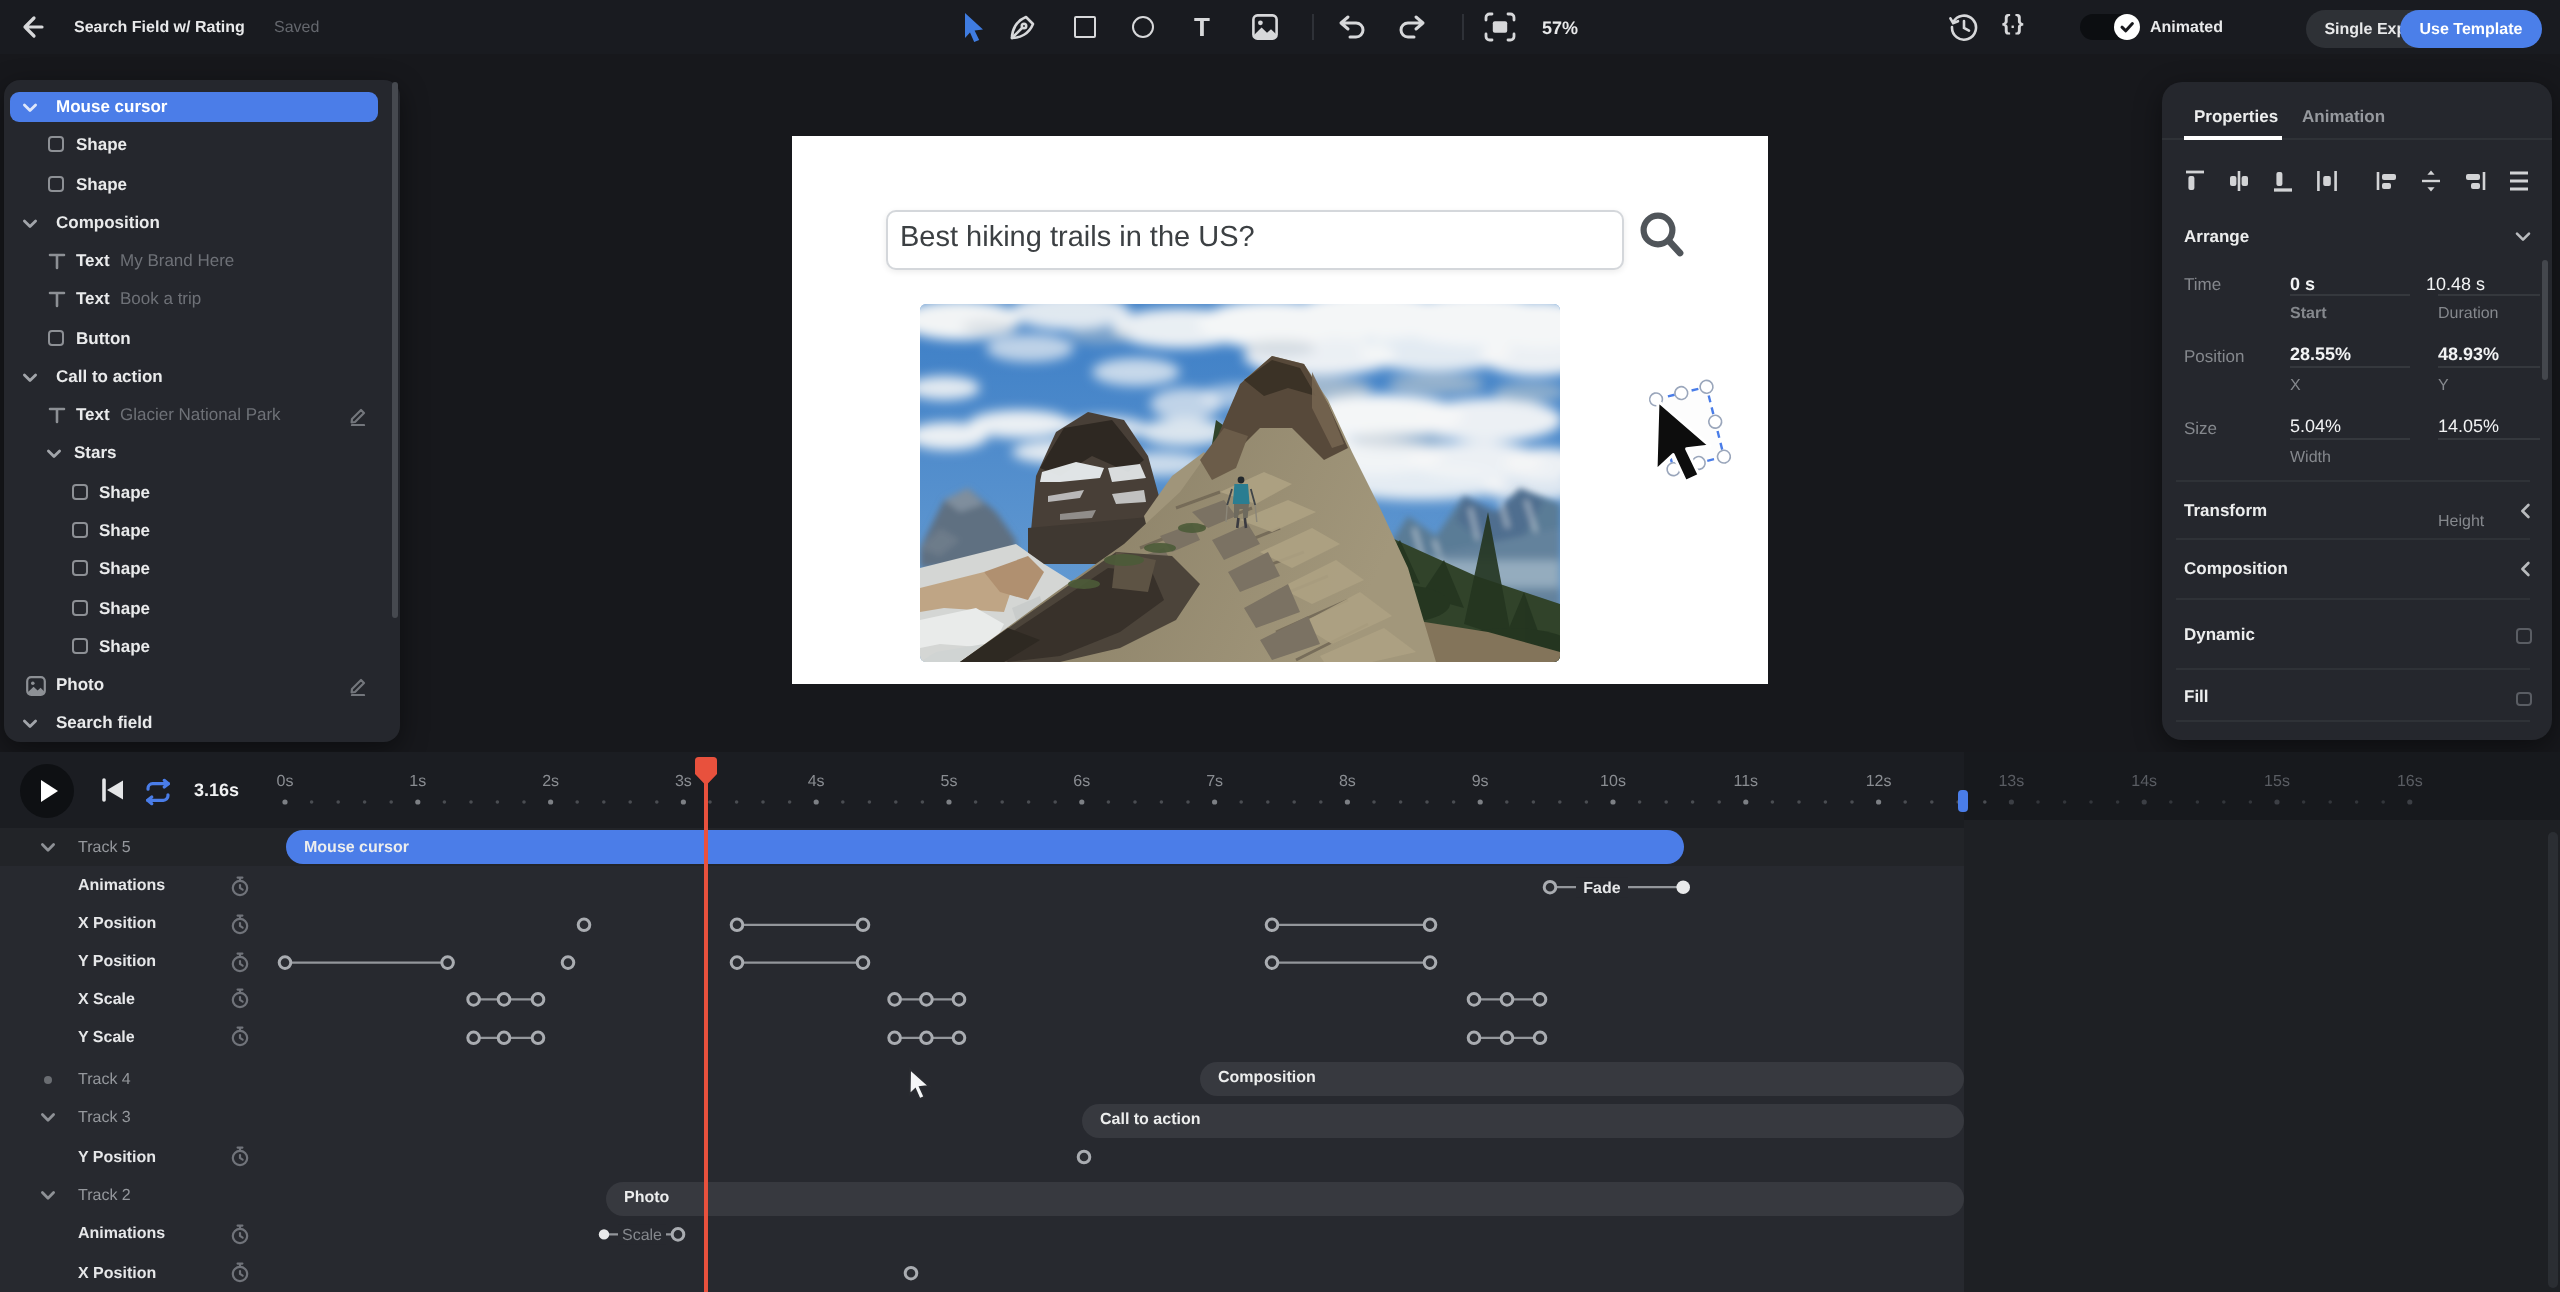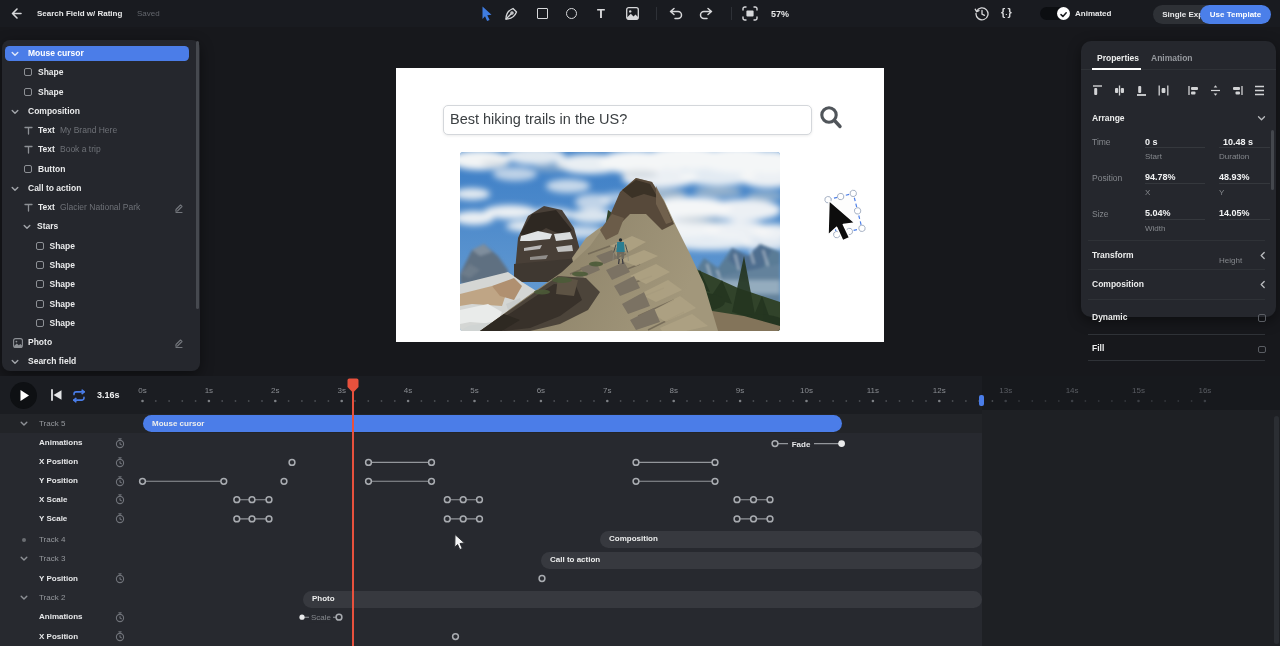--- a/index.html
+++ b/index.html
@@ -8,21 +8,21 @@
   .abs { position:absolute; }
   #stage { position:relative; width:1280px; height:646px;border-radius:20px; }
 
   
   #topbar { position:absolute; left:0; top:0; width:1280px; height:27px; background:#191b20; }
   #topbar .t { position:absolute; color:#e8e9ea; font-size:8px; font-weight:700; top:9px; }
 
   
   #lpanel { position:absolute; left:2px; top:40px; width:198px; height:331px;
     background:#25272d; border-radius:8px; box-shadow:0 4px 14px rgba(0,0,0,.45); }
-  #rpanel { position:absolute; left:1081px; top:41px; width:195px; height:276px;
+  #rpanel { position:absolute; left:1081px; top:41px; width:195px; height:329px;
     background:#25272d; border-radius:10px; box-shadow:0 4px 14px rgba(0,0,0,.45); }
 
   
   #timeline { position:absolute; left:0; top:376px; width:1280px; height:270px; background:#1b1d22; }
   .bar { position:absolute; height:17px; border-radius:8.5px; background:#37393f; }
   .bar span { position:absolute; left:9px; top:3.5px; color:#eceded; font-size:8px; font-weight:600; white-space:nowrap; }
 </style>
 </head>
 <body>
 <div id="stage">
@@ -419,35 +419,35 @@
         <g>
           <path d="M1 1.5 H10 M1 5.5 H10 M1 9.5 H10" stroke="#d2d3d5" stroke-width="1.5"></path>
         </g>
       </svg>
     <div class="abs" style="left:11px;top:71.5px;color:#eceded;font-size:8.5px;font-weight:700;">Arrange</div>
     <svg class="abs" style="left:176px;top:74px;" width="9" height="7" viewBox="0 0 9 7">
         <path d="M1.5 1.8 L4.5 4.8 L7.5 1.8" stroke="#b9bbbe" stroke-width="1.3" fill="none" stroke-linecap="round" stroke-linejoin="round"></path>
       </svg>
     <div class="abs" style="left:11px;top:96px;color:#85888d;font-size:8.5px;font-weight:400;">Time</div>
     <div class="abs" style="left:64px;top:95.5px;color:#f2f3f4;font-size:9px;font-weight:700;">0 s</div>
-    <div class="abs" style="left:142px;top:95.5px;color:#f2f3f4;font-size:9px;font-weight:700;">10.48 s</div>
+    <div class="abs" style="left:132px;top:95.5px;color:#f2f3f4;font-size:9px;font-weight:400;">10.48 s</div>
     <div class="abs" style="left:64px;top:106.3px;width:60px;height:1px;background:#35383d;"></div>
     <div class="abs" style="left:138px;top:106.3px;width:51px;height:1px;background:#35383d;"></div>
-    <div class="abs" style="left:64px;top:111.0px;color:#85888d;font-size:8px;font-weight:400;">Start</div>
+    <div class="abs" style="left:64px;top:111.0px;color:#85888d;font-size:8px;font-weight:700;">Start</div>
     <div class="abs" style="left:138px;top:111.0px;color:#85888d;font-size:8px;font-weight:400;">Duration</div>
     <div class="abs" style="left:11px;top:131.9px;color:#85888d;font-size:8.5px;font-weight:400;">Position</div>
-    <div class="abs" style="left:64px;top:131.4px;color:#f2f3f4;font-size:9px;font-weight:700;">94.78%</div>
+    <div class="abs" style="left:64px;top:131.4px;color:#f2f3f4;font-size:9px;font-weight:700;">28.55%</div>
     <div class="abs" style="left:138px;top:131.4px;color:#f2f3f4;font-size:9px;font-weight:700;">48.93%</div>
     <div class="abs" style="left:64px;top:142.2px;width:60px;height:1px;background:#35383d;"></div>
     <div class="abs" style="left:138px;top:142.2px;width:51px;height:1px;background:#35383d;"></div>
     <div class="abs" style="left:64px;top:146.9px;color:#85888d;font-size:8px;font-weight:400;">X</div>
     <div class="abs" style="left:138px;top:146.9px;color:#85888d;font-size:8px;font-weight:400;">Y</div>
     <div class="abs" style="left:11px;top:167.5px;color:#85888d;font-size:8.5px;font-weight:400;">Size</div>
-    <div class="abs" style="left:64px;top:167.0px;color:#f2f3f4;font-size:9px;font-weight:700;">5.04%</div>
-    <div class="abs" style="left:138px;top:167.0px;color:#f2f3f4;font-size:9px;font-weight:700;">14.05%</div>
+    <div class="abs" style="left:64px;top:167.0px;color:#f2f3f4;font-size:9px;font-weight:400;">5.04%</div>
+    <div class="abs" style="left:138px;top:167.0px;color:#f2f3f4;font-size:9px;font-weight:400;">14.05%</div>
     <div class="abs" style="left:64px;top:177.8px;width:60px;height:1px;background:#35383d;"></div>
     <div class="abs" style="left:138px;top:177.8px;width:51px;height:1px;background:#35383d;"></div>
     <div class="abs" style="left:64px;top:182.5px;color:#85888d;font-size:8px;font-weight:400;">Width</div>
     <div class="abs" style="left:138px;top:182.5px;color:#85888d;font-size:8px;font-weight:400;margin-top:32px;">Height</div>
     <div class="abs" style="left:7px;top:199px;width:177px;height:1px;background:#2f3237;"></div>
     <div class="abs" style="left:11px;top:208.5px;color:#eceded;font-size:8.5px;font-weight:700;">Transform</div>
     <svg class="abs" style="left:178px;top:209.5px;" width="7" height="9" viewBox="0 0 7 9">
         <path d="M5.2 1.5 L2.2 4.5 L5.2 7.5" stroke="#b9bbbe" stroke-width="1.3" fill="none" stroke-linecap="round" stroke-linejoin="round"></path>
       </svg>
     <div class="abs" style="left:7px;top:228px;width:177px;height:1px;background:#2f3237;"></div>

